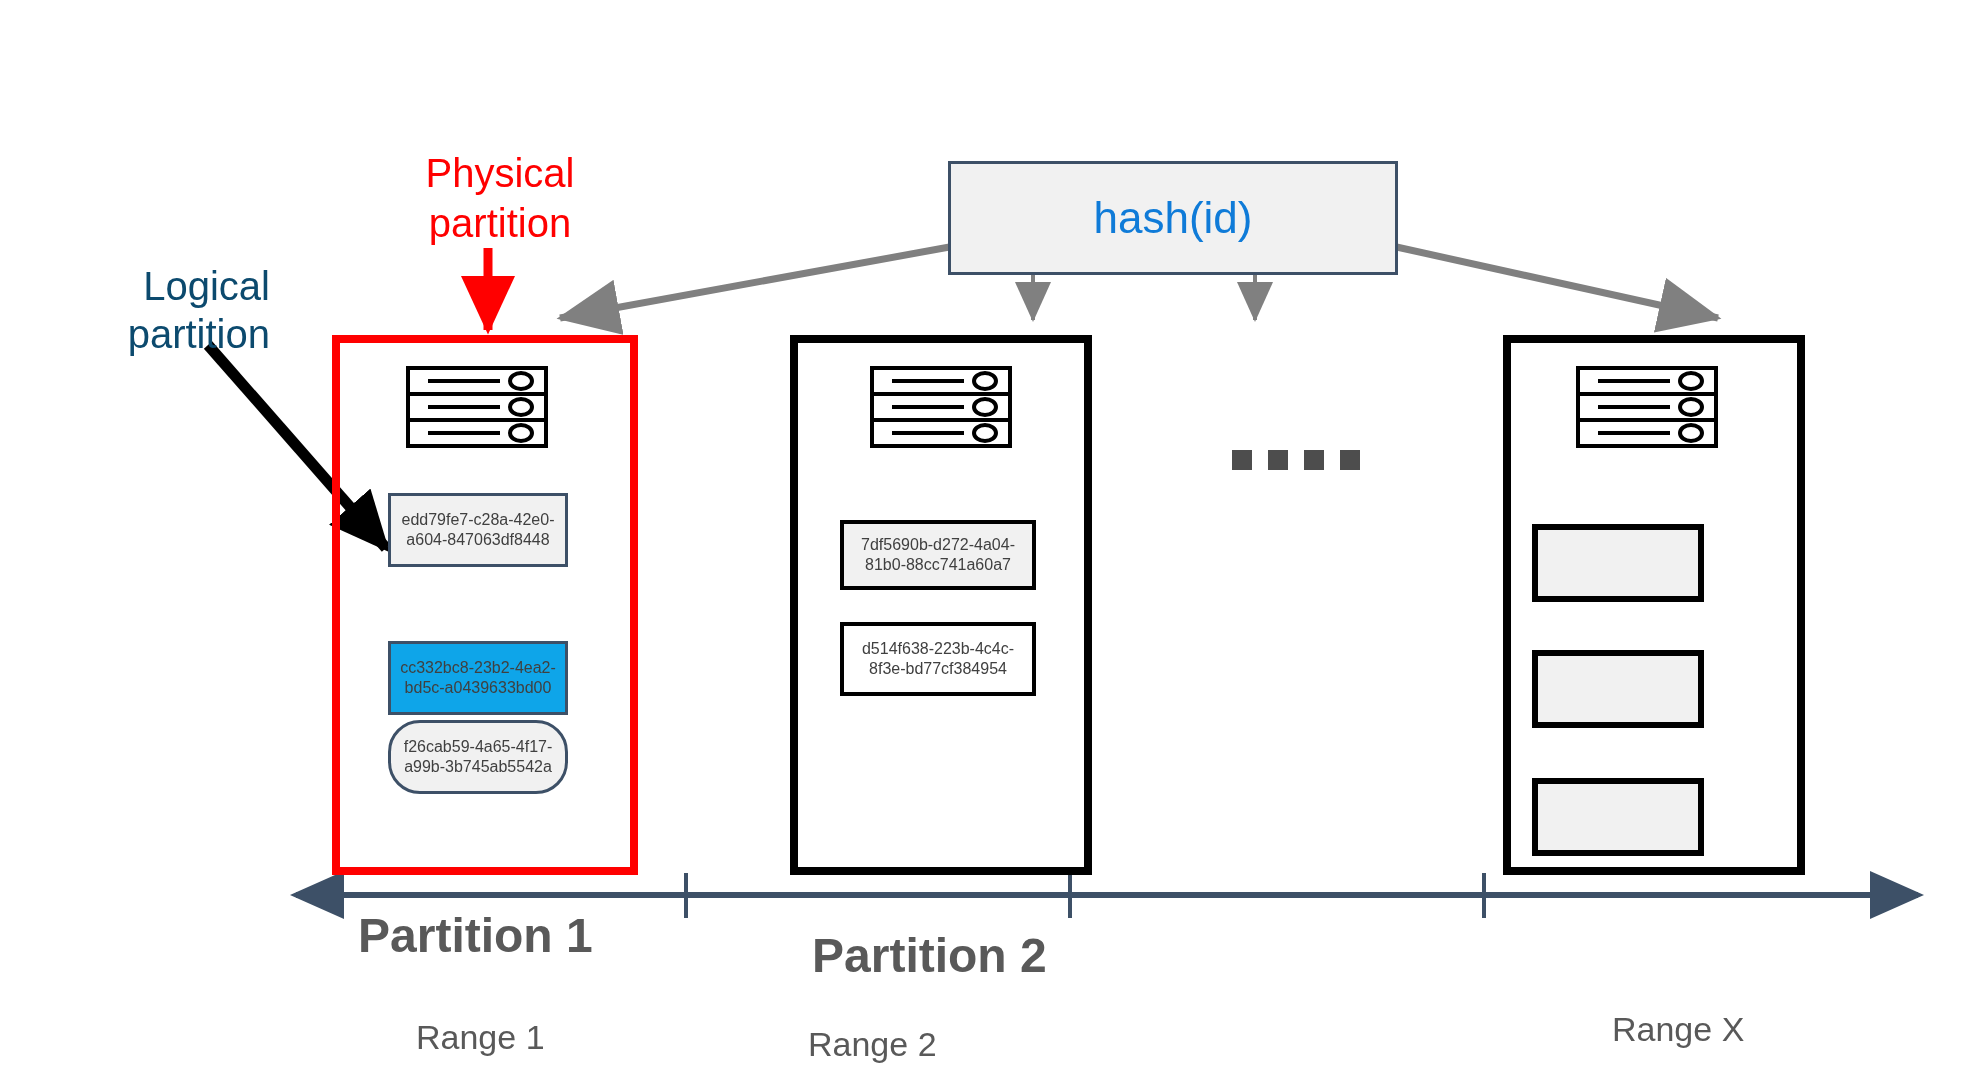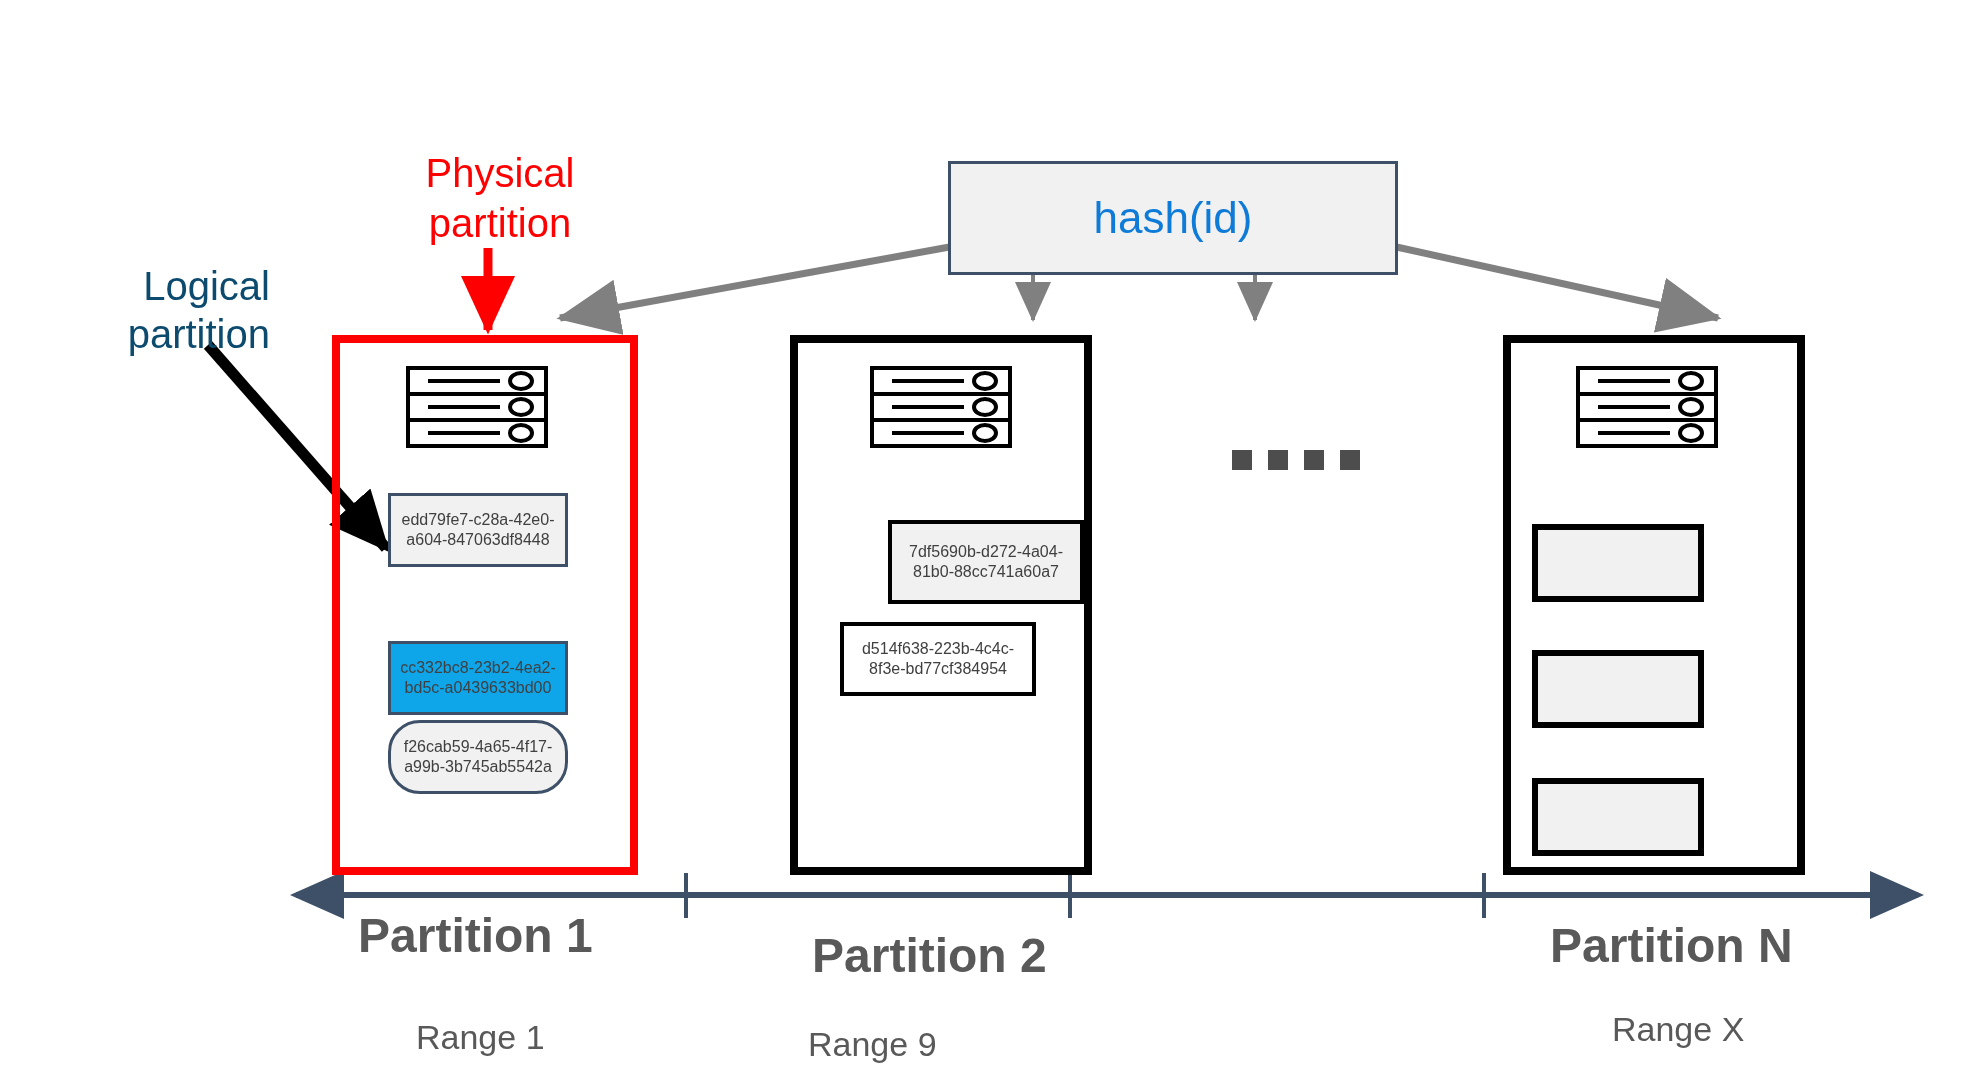--- a/index.html
+++ b/index.html
@@ -249,21 +249,21 @@
 a604-847063df8448</div>
 
   <div class="guid-box slate-empty" style="left:388px; top:620px; width:180px; height:74px;">cc332bc8-23b2-4ea2-
 bd5c-a0439633bd00</div>
 
   <div class="guid-box slate-fill" style="left:388px; top:720px; width:180px; height:74px;border-radius:32px;">f26cab59-4a65-4f17-
 a99b-3b745ab5542a</div>
 
   <div class="partition-rect black" style="left:790px; top:335px; width:302px; height:540px;"></div>
 
-  <div class="guid-box black-fill" style="left:840px; top:520px; width:196px; height:84px;margin-left:48px;">7df5690b-d272-4a04-
+  <div class="guid-box black-fill" style="left:840px; top:520px; width:196px; height:70px;">7df5690b-d272-4a04-
 81b0-88cc741a60a7</div>
 
   <div class="guid-box black-empty" style="left:840px; top:622px; width:196px; height:74px;">d514f638-223b-4c4c-
 8f3e-bd77cf384954</div>
 
   <div class="dots">
     <span></span>
     <span></span>
     <span></span>
     <span></span>
@@ -272,19 +272,18 @@
   <div class="partition-rect black" style="left:1503px; top:335px; width:302px; height:540px;"></div>
 
   <div class="empty-box" style="left:1532px; top:524px; width:172px; height:78px;"></div>
 
   <div class="empty-box" style="left:1532px; top:650px; width:172px; height:78px;"></div>
 
   <div class="empty-box" style="left:1532px; top:778px; width:172px; height:78px;"></div>
 
   <div class="axis-partition-label" style="left:358px; top:908px;">Partition 1</div>
   <div class="axis-partition-label" style="left:812px; top:912px;margin-top:16px;">Partition 2</div>
-  <div class="axis-partition-label" style="left:1550px; top:918px;">Partition N</div>
 
   <div class="axis-range-label" style="left:416px; top:1018px;text-align:right;">Range 1</div>
-  <div class="axis-range-label" style="left:808px; top:1025px;">Range 9</div>
+  <div class="axis-range-label" style="left:808px; top:1025px;">Range 2</div>
   <div class="axis-range-label" style="left:1612px; top:1010px;">Range X</div>
 
 </div>
 
 </body></html>

